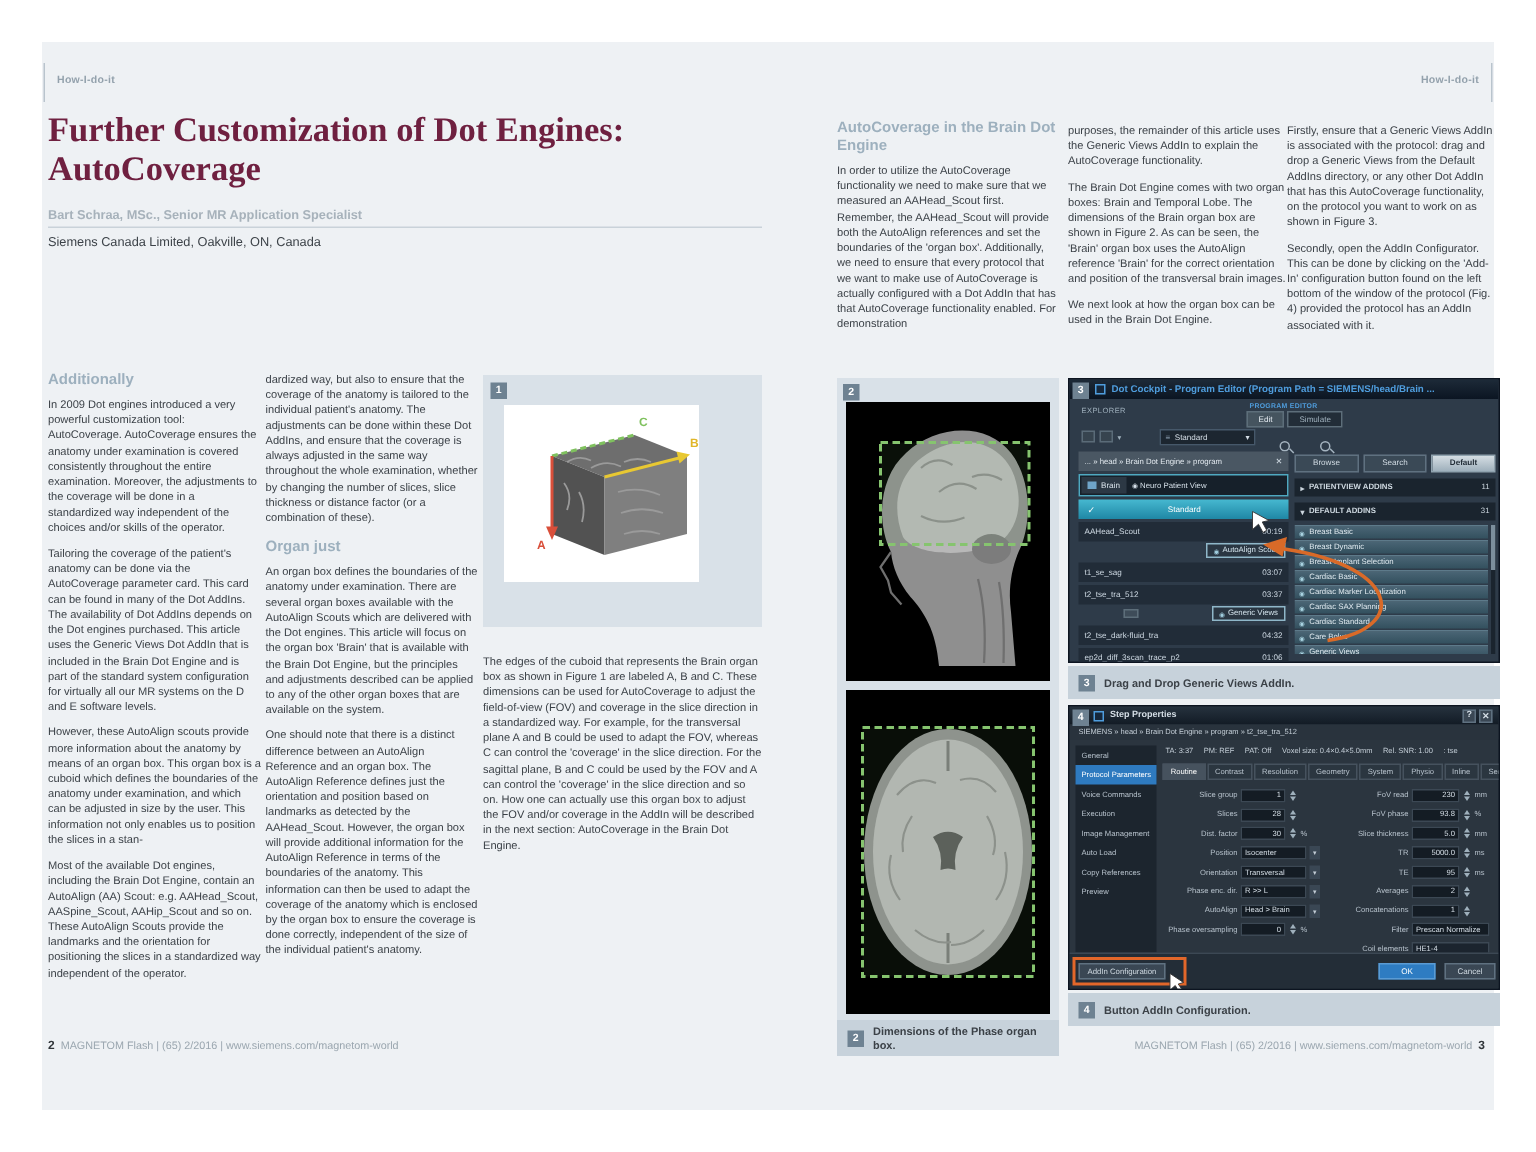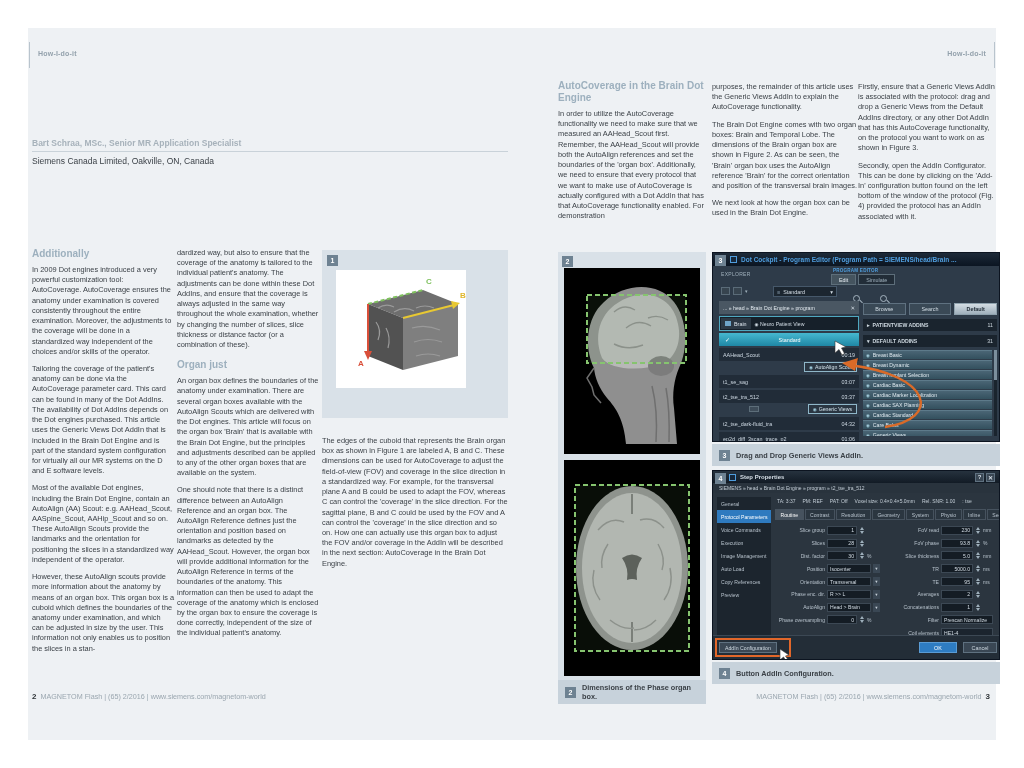--- a/index.html
+++ b/index.html
@@ -95,32 +95,33 @@
 </head>
 <body>
 
 <div class="sheet">
  <div class="spread">
 
   <div class="abs tick" style="left:1px;top:14px"></div>
   <div class="abs hdrlbl" style="left:10px;top:22px">How-I-do-it</div>
 
   <div class="abs title" style="left:4px;top:46px">
-    <br>
+    <span>Further Customization of Dot Engines:</span><br>
+    <span>AutoCoverage</span>
   </div>
   <div class="abs byline" style="left:4px;top:110px">Bart Schraa, MSc., Senior MR Application Specialist</div>
   <div class="abs rule" style="left:4px;top:123px;width:476px"></div>
   <div class="abs affil" style="left:4px;top:128px">Siemens Canada Limited, Oakville, ON, Canada</div>
 
   <div class="abs bodytxt" style="left:4px;top:220px;width:142px">
     <div class="colhead">Additionally</div>
     <p>In 2009 Dot engines introduced a very powerful customization tool: AutoCoverage. AutoCoverage ensures the anatomy under examination is covered consistently throughout the entire examination. Moreover, the adjustments to the coverage will be done in a standardized way independent of the choices and/or skills of the operator.</p>
     <p>Tailoring the coverage of the patient's anatomy can be done via the AutoCoverage parameter card. This card can be found in many of the Dot AddIns. The availability of Dot AddIns depends on the Dot engines purchased. This article uses the Generic Views Dot AddIn that is included in the Brain Dot Engine and is part of the standard system configuration for virtually all our MR systems on the D and E software levels.</p>
+    <p>However, these AutoAlign scouts provide more information about the anatomy by means of an organ box. This organ box is a cuboid which defines the boundaries of the anatomy under examination, and which can be adjusted in size by the user. This information not only enables us to position the slices in a stan-</p>
     <p>Most of the available Dot engines, including the Brain Dot Engine, contain an AutoAlign (AA) Scout: e.g. AAHead_Scout, AASpine_Scout, AAHip_Scout and so on. These AutoAlign Scouts provide the landmarks and the orientation for positioning the slices in a standardized way independent of the operator.</p>
-    <p>However, these AutoAlign scouts provide more information about the anatomy by means of an organ box. This organ box is a cuboid which defines the boundaries of the anatomy under examination, and which can be adjusted in size by the user. This information not only enables us to position the slices in a stan-</p>
   </div>
 
   <div class="abs bodytxt" style="left:149px;top:220px;width:142px">
     <p>dardized way, but also to ensure that the coverage of the anatomy is tailored to the individual patient's anatomy. The adjustments can be done within these Dot AddIns, and ensure that the coverage is always adjusted in the same way throughout the whole examination, whether by changing the number of slices, slice thickness or distance factor (or a combination of these).</p>
     <div class="colhead" style="margin-top:9px">Organ just</div>
     <p>An organ box defines the boundaries of the anatomy under examination. There are several organ boxes available with the AutoAlign Scouts which are delivered with the Dot engines. This article will focus on the organ box 'Brain' that is available with the Brain Dot Engine, but the principles and adjustments described can be applied to any of the other organ boxes that are available on the system.</p>
     <p>One should note that there is a distinct difference between an AutoAlign Reference and an organ box. The AutoAlign Reference defines just the orientation and position based on landmarks as detected by the AAHead_Scout. However, the organ box will provide additional information for the AutoAlign Reference in terms of the boundaries of the anatomy. This information can then be used to adapt the coverage of the anatomy which is enclosed by the organ box to ensure the coverage is done correctly, independent of the size of the individual patient's anatomy.</p>
   </div>
 
   <div class="abs figpanel" style="left:294px;top:222px;width:186px;height:168px">

